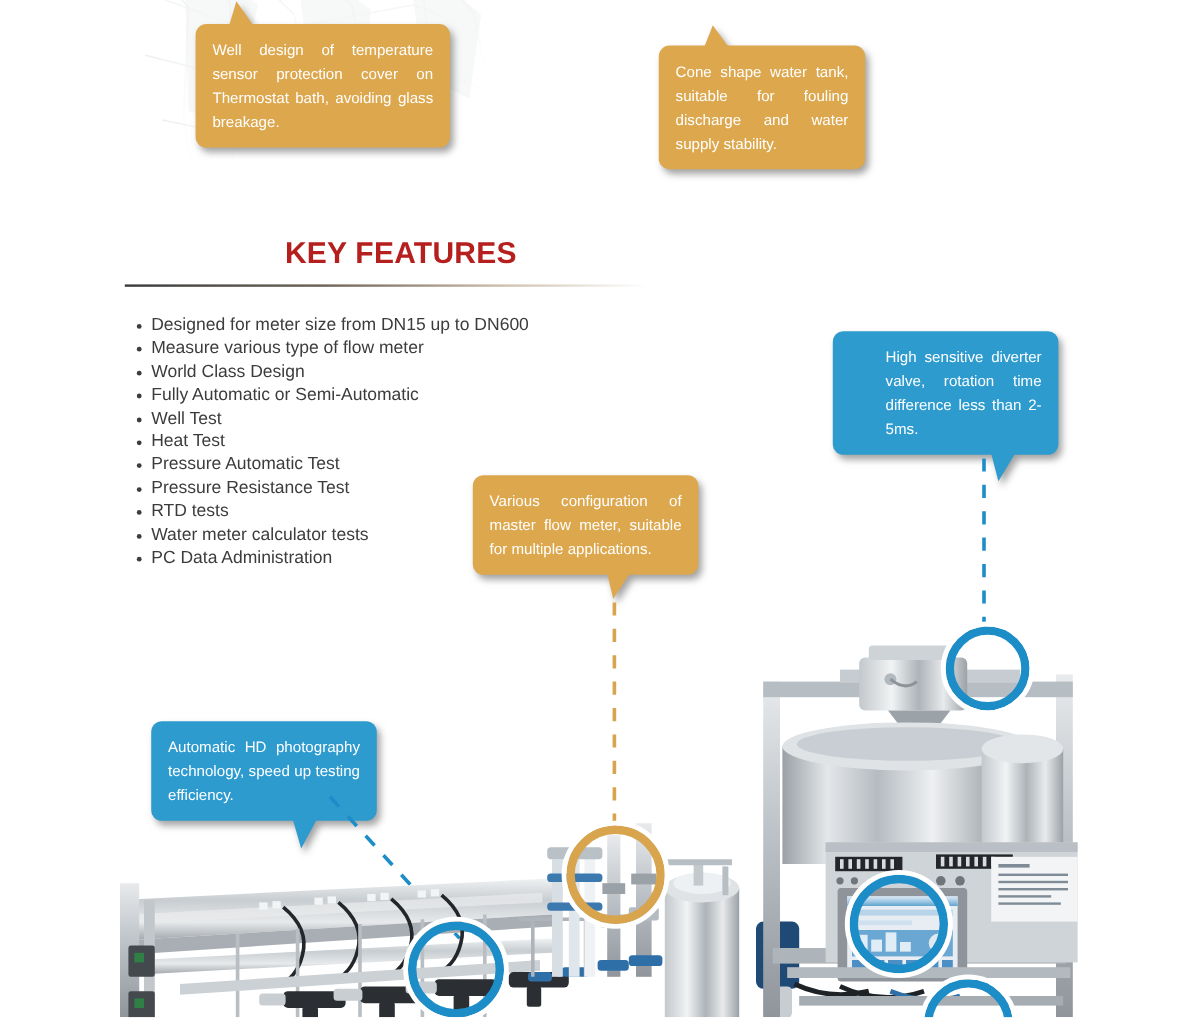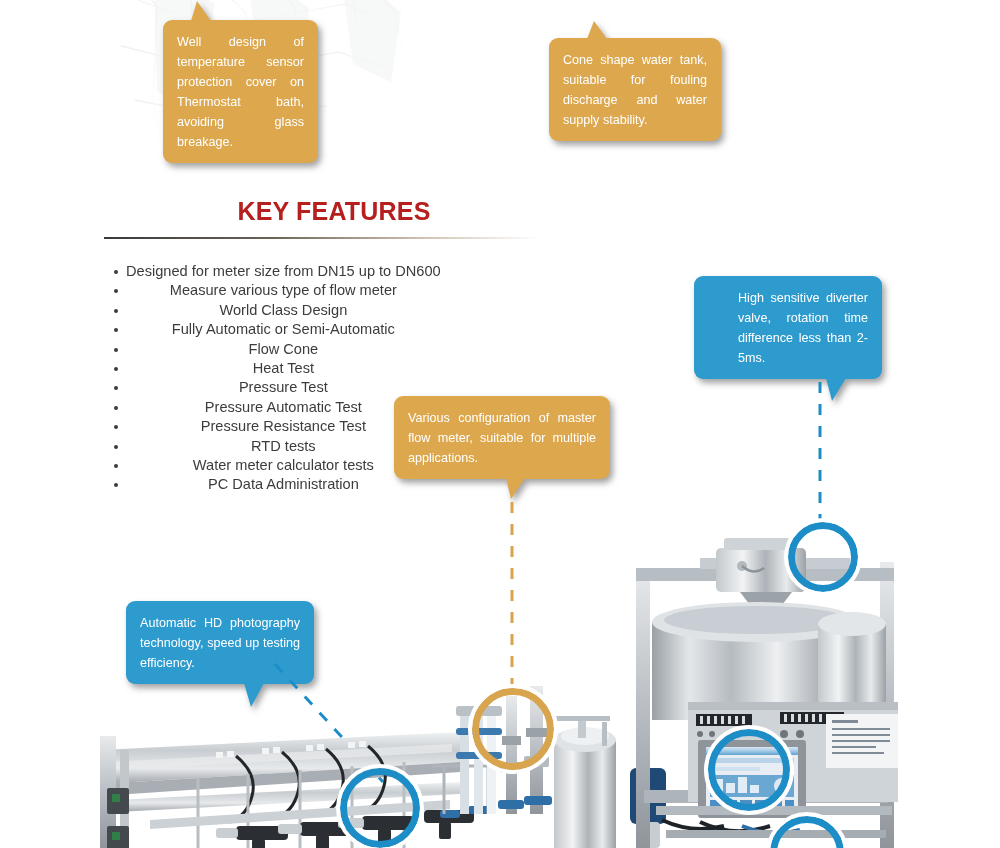--- a/index.html
+++ b/index.html
@@ -56,21 +56,20 @@
   }
 
   
   .features {
     position: absolute;
     left: 108px;
     top: 262px;
     margin: 0;
     padding: 0 0 0 18px;
     list-style: none;
-    text-align: center;
   }
   .features li {
     position: relative;
     font-size: 14.6px;
     line-height: 19.4px;
     color: #3c3c3c;
     white-space: nowrap;
     font-family: "Liberation Sans", sans-serif;
   }
   .features li::before {
@@ -197,46 +196,45 @@
   <div class="section-head">
     <h2 class="section-title">KEY FEATURES</h2>
     <div class="section-rule"></div>
   </div>
 
   <ul class="features">
     <li>Designed for meter size from DN15 up to DN600</li>
     <li>Measure various type of flow meter</li>
     <li>World Class Design</li>
     <li>Fully Automatic or Semi-Automatic</li>
-    <li>Flow Cone</li>
+    <li>Well Test</li>
     <li>Heat Test</li>
-    <li>Pressure Test</li>
     <li>Pressure Automatic Test</li>
     <li>Pressure Resistance Test</li>
     <li>RTD tests</li>
     <li>Water meter calculator tests</li>
     <li>PC Data Administration</li>
   </ul>
 
-  <div class="callout orange" style="left:163px; top:20px; width:155px;">
+  <div class="callout orange" style="left:163px; top:20px; width:212px;">
     <span class="tail tail-up-orange2"></span>
     <p>Well design of temperature sensor protection cover on Thermostat bath, avoiding glass breakage.</p>
   </div>
 
   <div class="callout orange" style="left:549px; top:38px; width:172px;">
     <span class="tail tail-up-orange"></span>
     <p>Cone shape water tank, suitable for fouling discharge and water supply stability.</p>
   </div>
 
   <div class="callout blue" style="left:694px; top:276px; width:188px;padding-left:44px;">
     <span class="tail tail-down-blue"></span>
     <p>High sensitive diverter valve, rotation time difference less than 2-5ms.</p>
   </div>
 
-  <div class="callout orange" style="left:394px; top:396px; width:216px;">
+  <div class="callout orange" style="left:394px; top:396px; width:188px;">
     <span class="tail tail-down-orange"></span>
     <p>Various configuration of master flow meter, suitable for multiple applications.</p>
   </div>
 
   <div class="callout blue" style="left:126px; top:566px; width:188px;margin-top:35px;">
     <span class="tail tail-down-blue-l"></span>
     <p>Automatic HD photography technology, speed up testing efficiency.</p>
   </div>
 
   <svg class="connector" style="left:770px; top:378px; width:80px; height:160px;">

